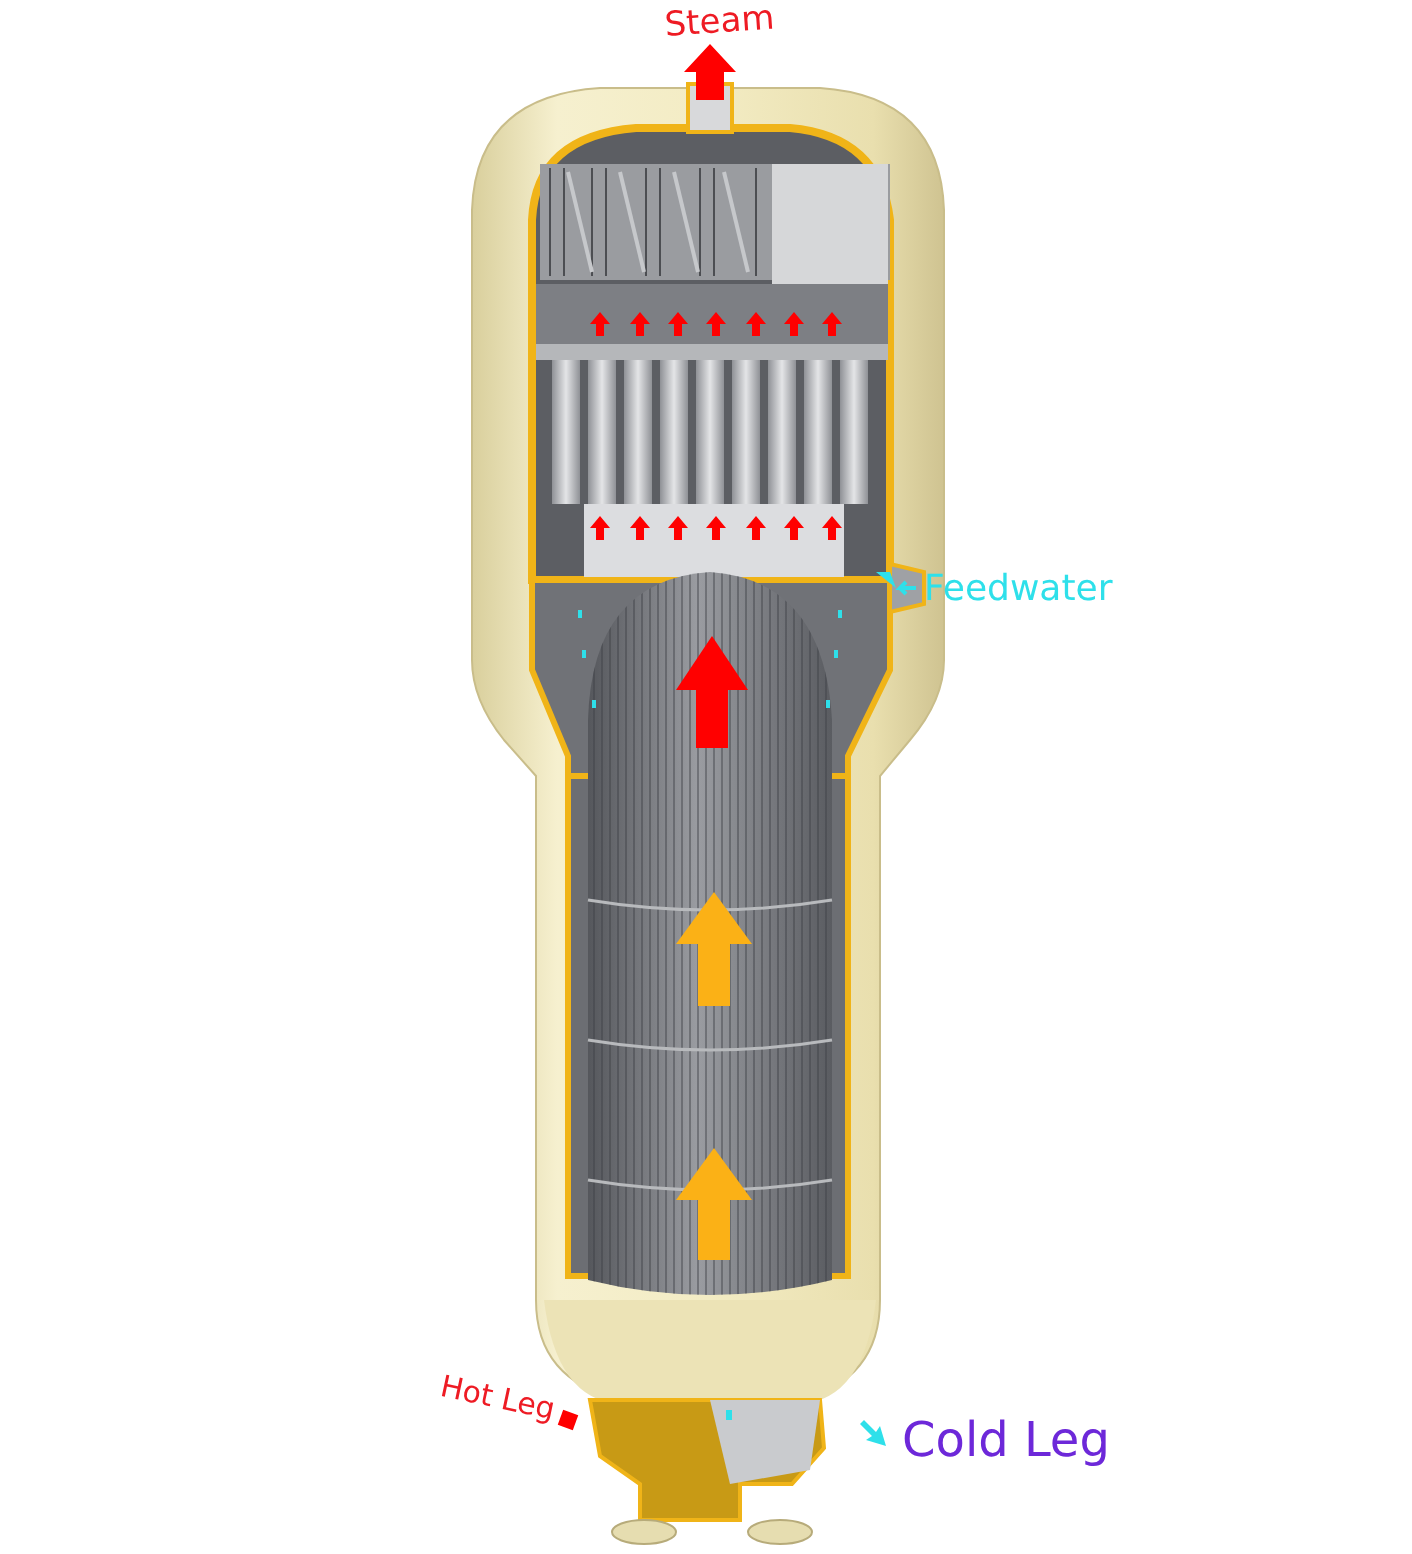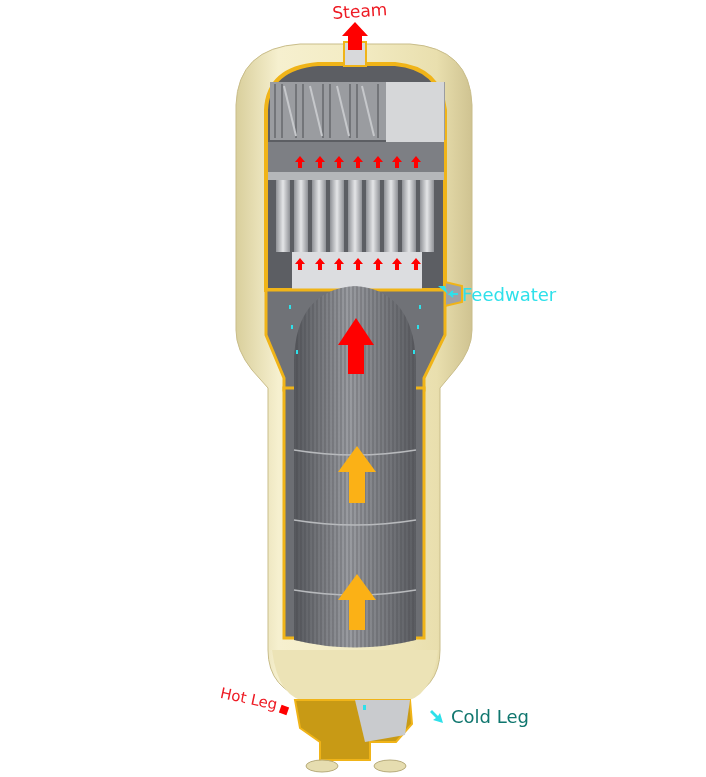--- a/index.html
+++ b/index.html
@@ -2,21 +2,21 @@
 <html><head>
   <meta charset="utf-8">
   <style>
     html, body { margin:0; padding:0; background:#ffffff; }
     body { width:706px; height:777px; position:relative; overflow:hidden; font-family:"DejaVu Sans", sans-serif; }
     svg.main { position:absolute; left:0; top:0; }
     .lbl { position:absolute; white-space:nowrap; line-height:1; }
     .steam { left:333px; top:5px; font-size:17px; color:#ee1b24; transform:rotate(-4deg); transform-origin:left bottom; }
     .feed { left:462px; top:286px; font-size:18px; color:#2ee0ea;text-align:center; }
     .hot { left:222px; top:686px; font-size:15px; color:#ee1b24; transform:rotate(12deg); transform-origin:left top; }
-    .cold { left:451px; top:708px; font-size:18px; color:#0f766e; }
+    .cold { left:451px; top:708px; font-size:24px; color:#6d28d9; }
   </style>
 </head>
 <body>
 
 <svg class="main" width="706" height="777" viewBox="0 0 706 777">
   <defs>
     <linearGradient id="shellG" x1="0" x2="1" y1="0" y2="0">
       <stop offset="0" stop-color="#d9cf9c"></stop>
       <stop offset="0.18" stop-color="#f6f0cf"></stop>
       <stop offset="0.5" stop-color="#f3ecc4"></stop>

